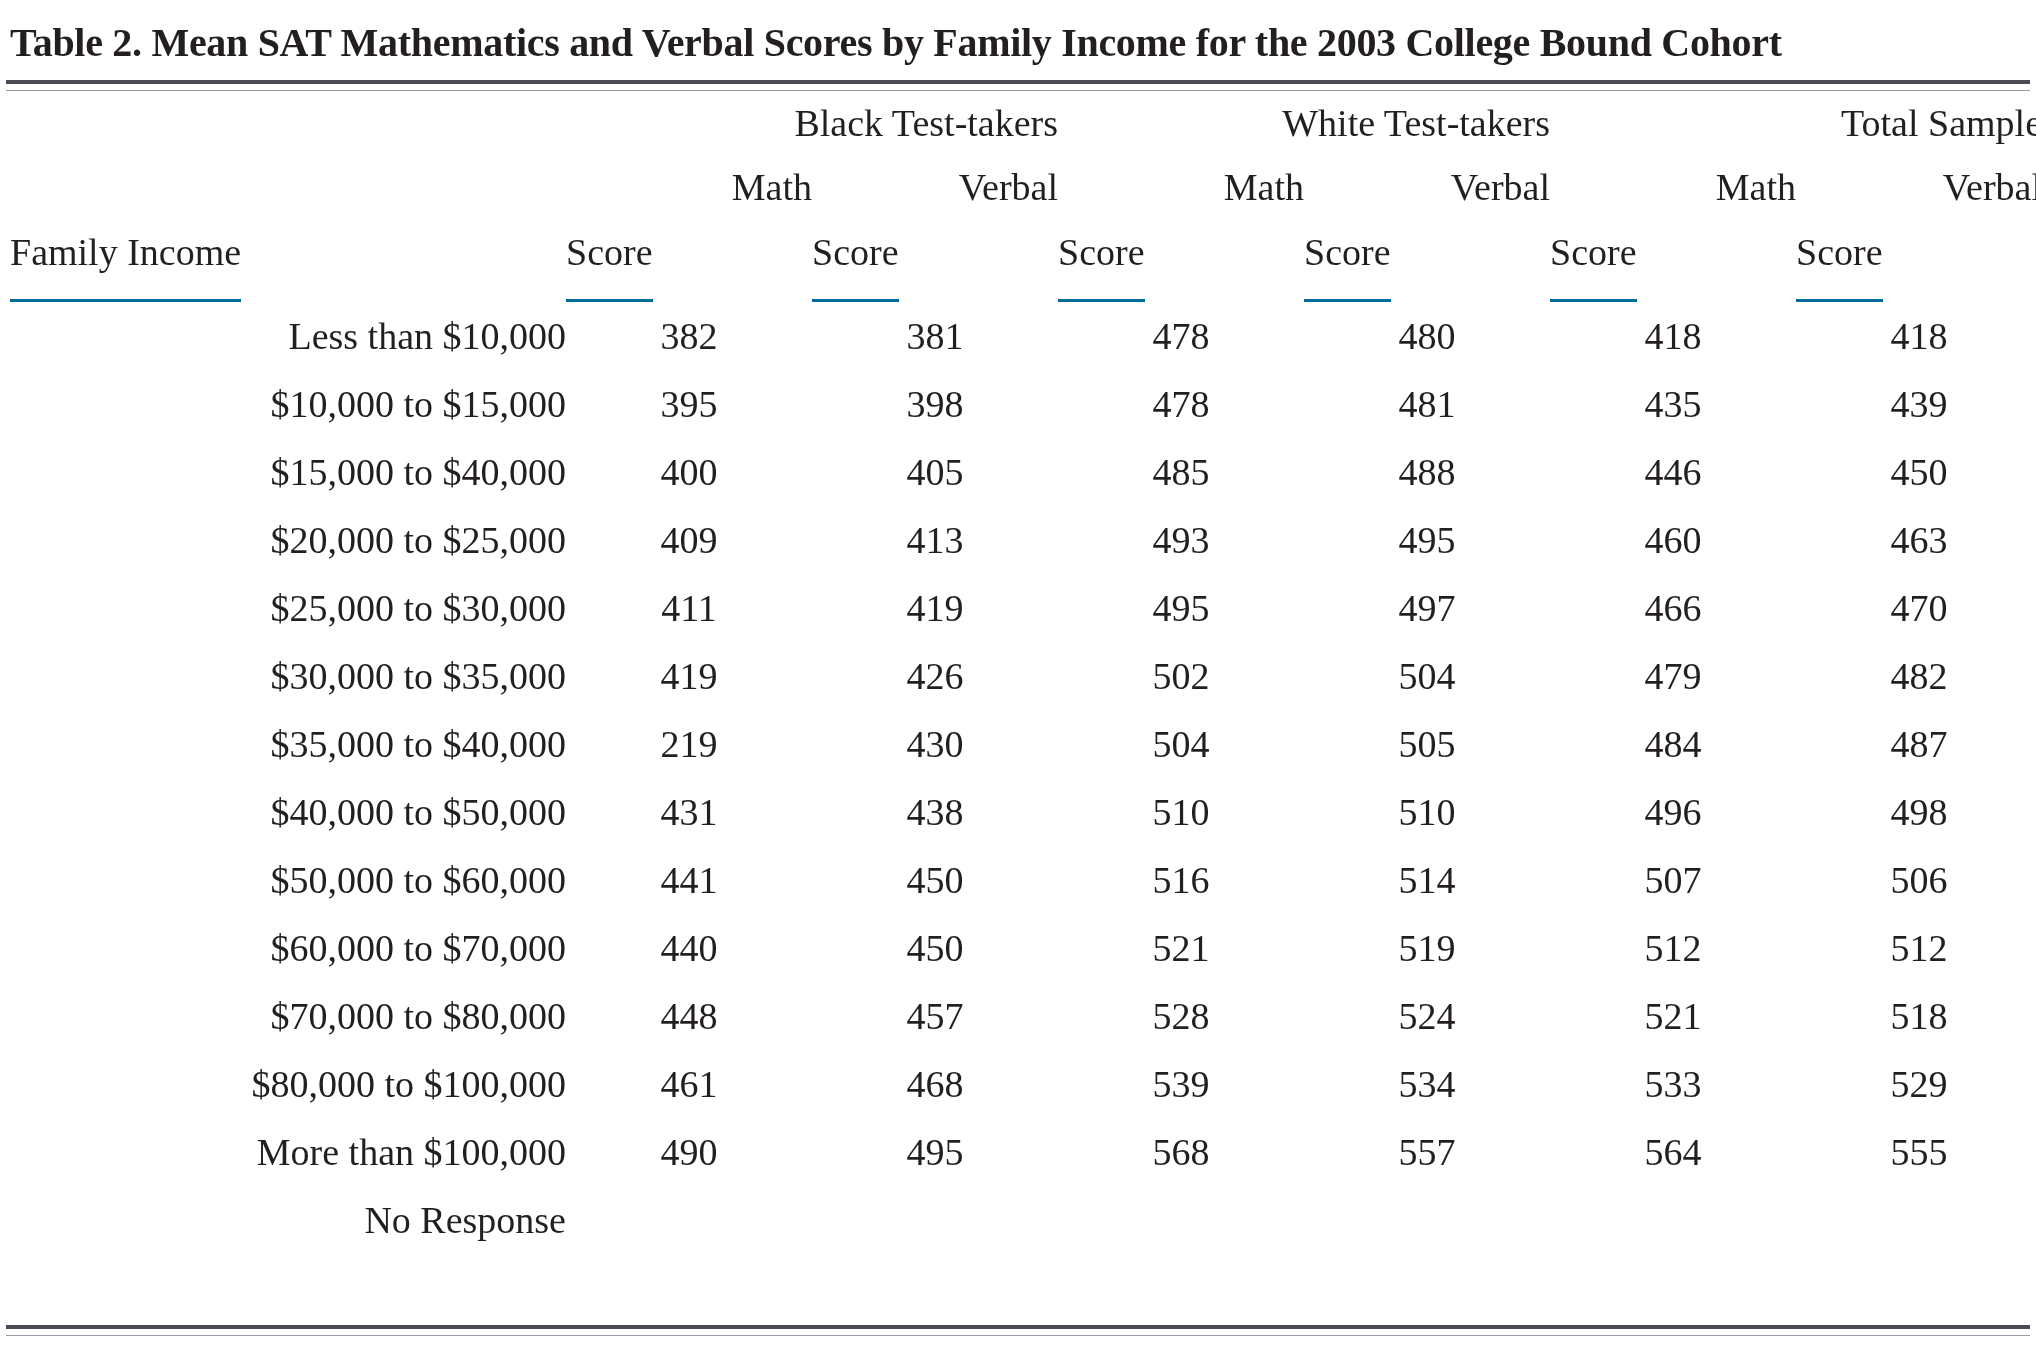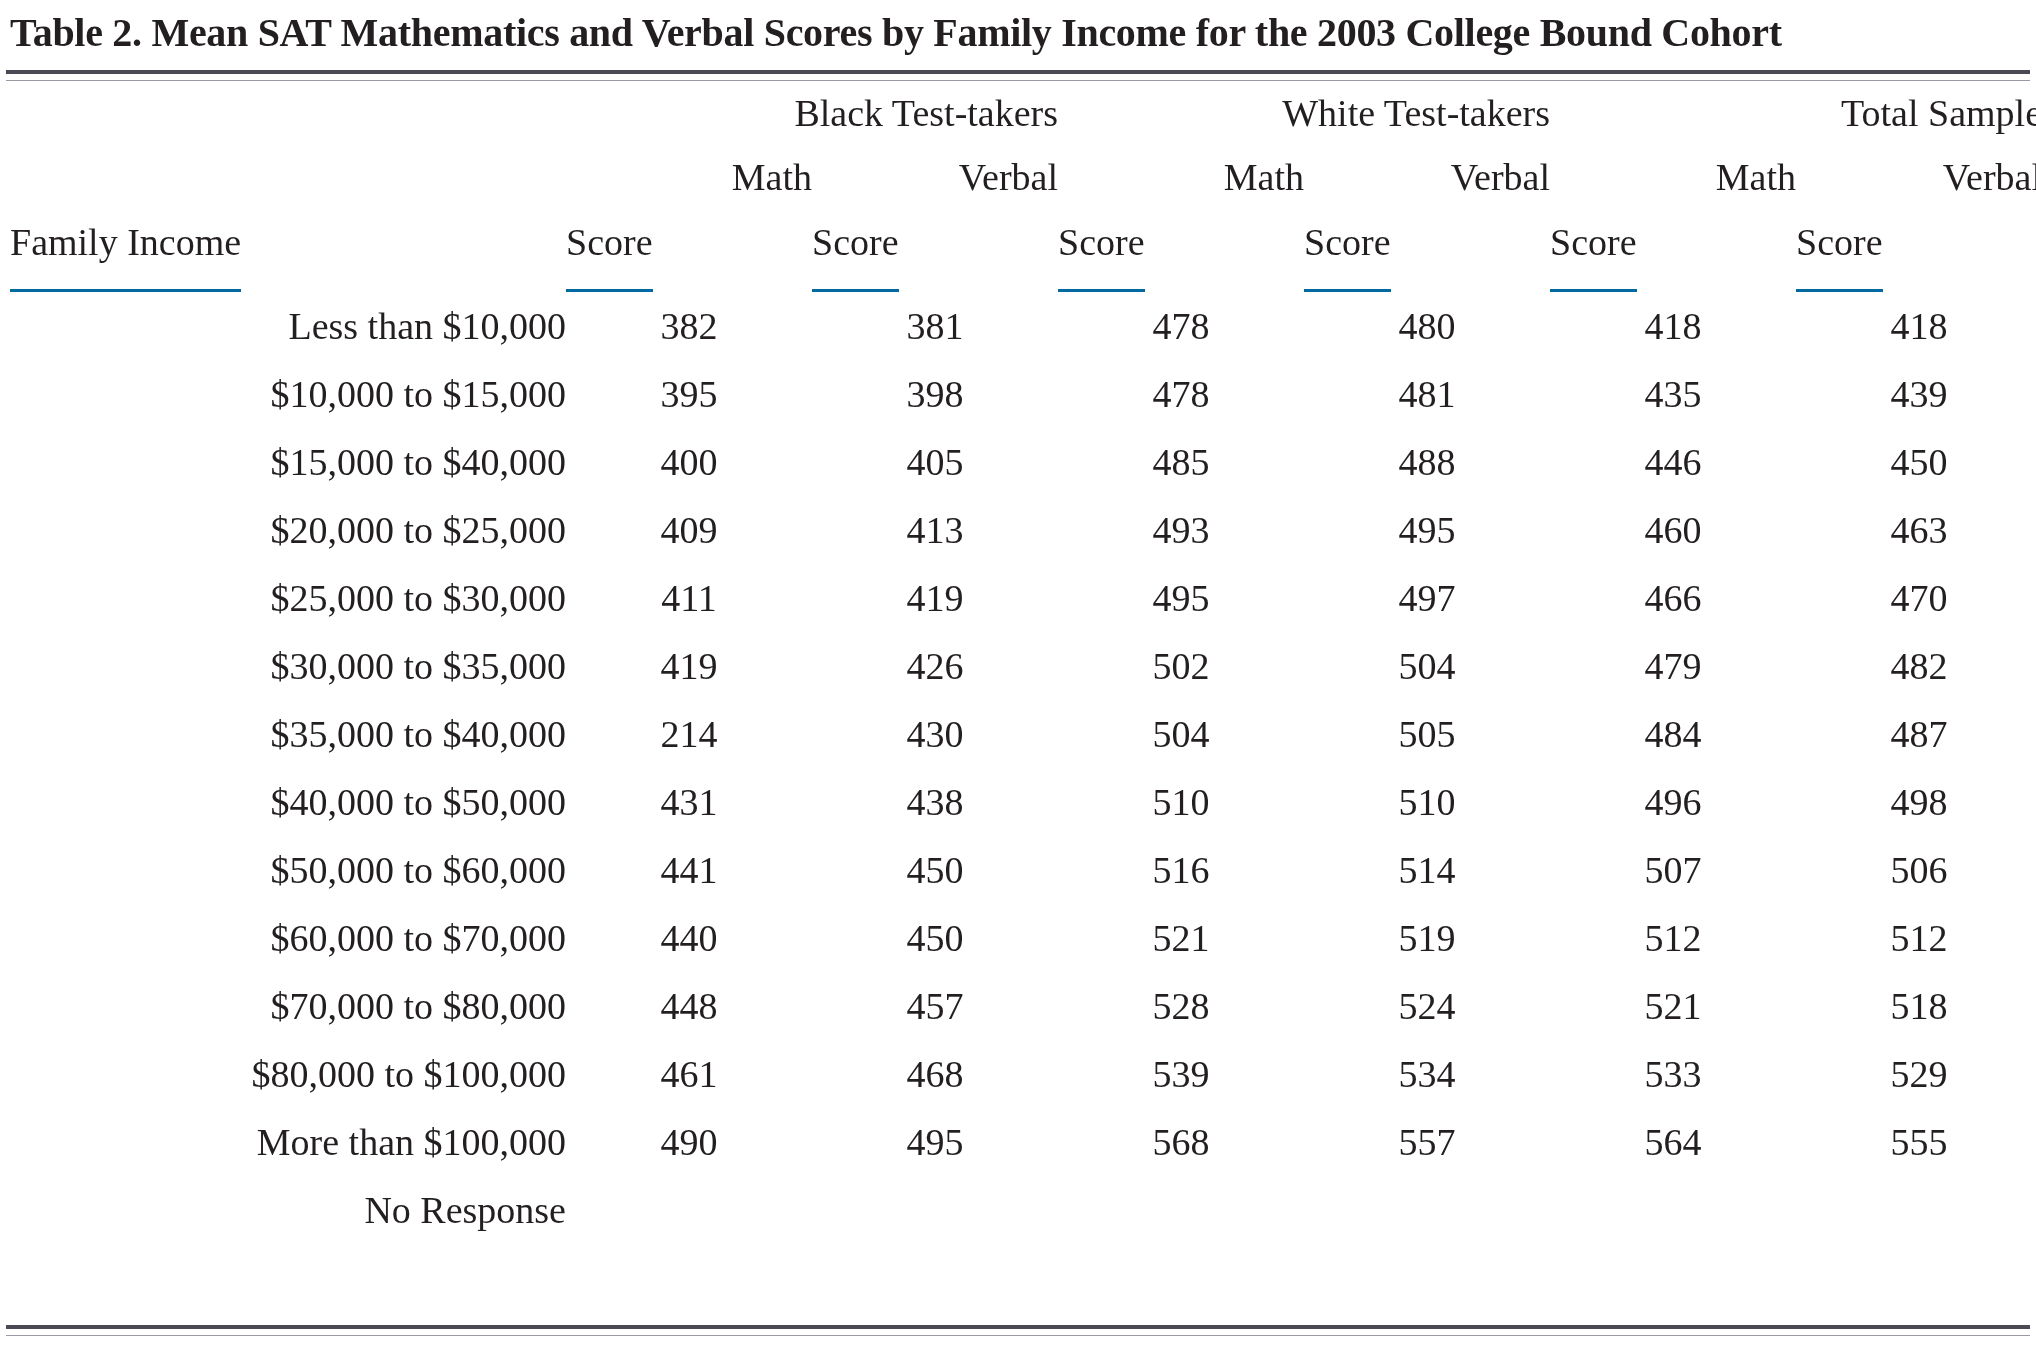--- a/index.html
+++ b/index.html
@@ -22,21 +22,21 @@
     padding: 0 6px;
   }
 
   
   .title {
     font-size: 40px;
     font-weight: bold;
     line-height: 1.15;
     letter-spacing: -0.3px;
     white-space: nowrap;
-    padding: 10px 0 0 4px;
+    padding: 20px 0 0 4px;
     color: #231f20;
     font-family: Liberation Serif, serif;
   }
 
   
   .rule-top {
     margin-top: 14px;
     height: 6px;
     border-top: 4px solid #4a4a55;
     border-bottom: 1px solid #9a9aa5;
@@ -220,21 +220,21 @@
           <td class="income">$30,000 to $35,000</td>
           <td class="val">419</td>
           <td class="val">426</td>
           <td class="val">502</td>
           <td class="val">504</td>
           <td class="val">479</td>
           <td class="val">482</td>
         </tr>
         <tr class="datarow">
           <td class="income">$35,000 to $40,000</td>
-          <td class="val">214</td>
+          <td class="val">219</td>
           <td class="val">430</td>
           <td class="val">504</td>
           <td class="val">505</td>
           <td class="val">484</td>
           <td class="val">487</td>
         </tr>
         <tr class="datarow">
           <td class="income">$40,000 to $50,000</td>
           <td class="val">431</td>
           <td class="val">438</td>

